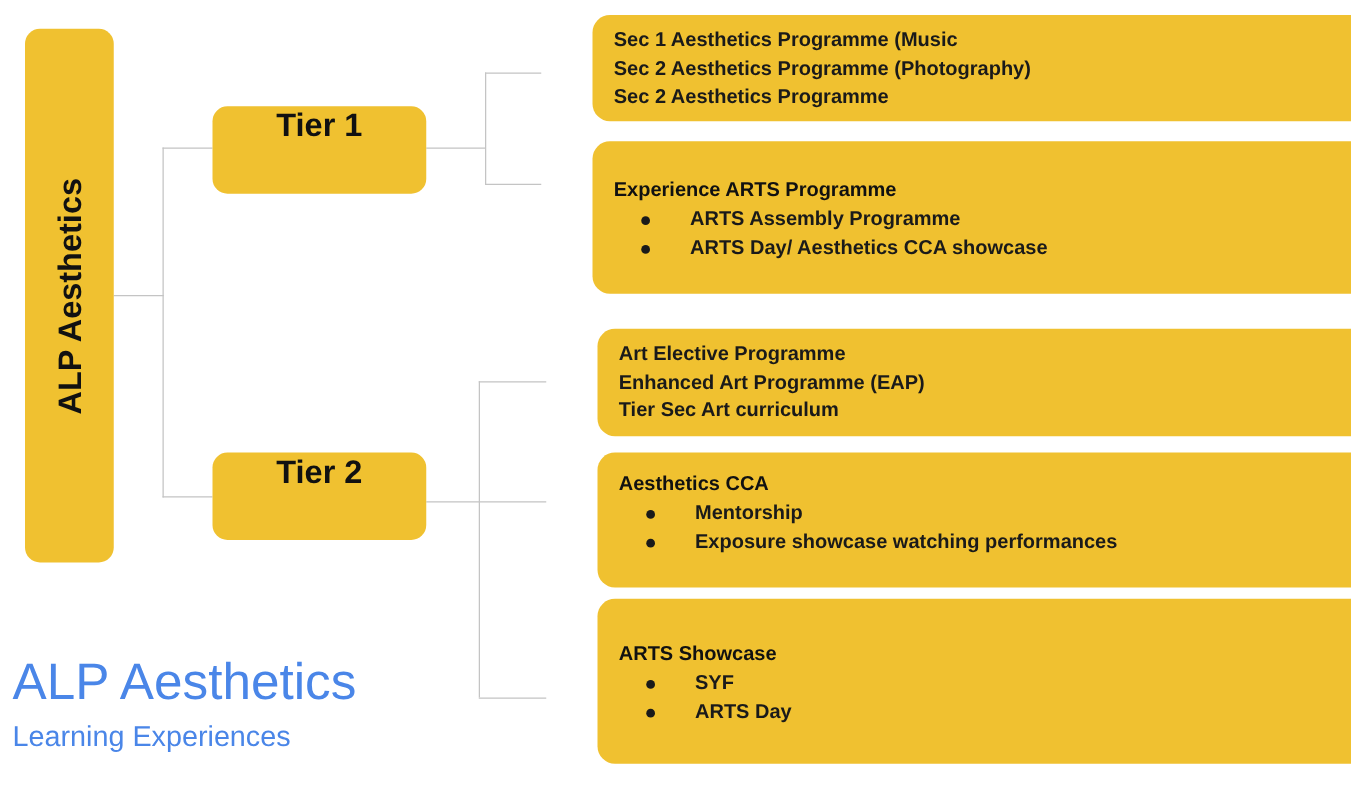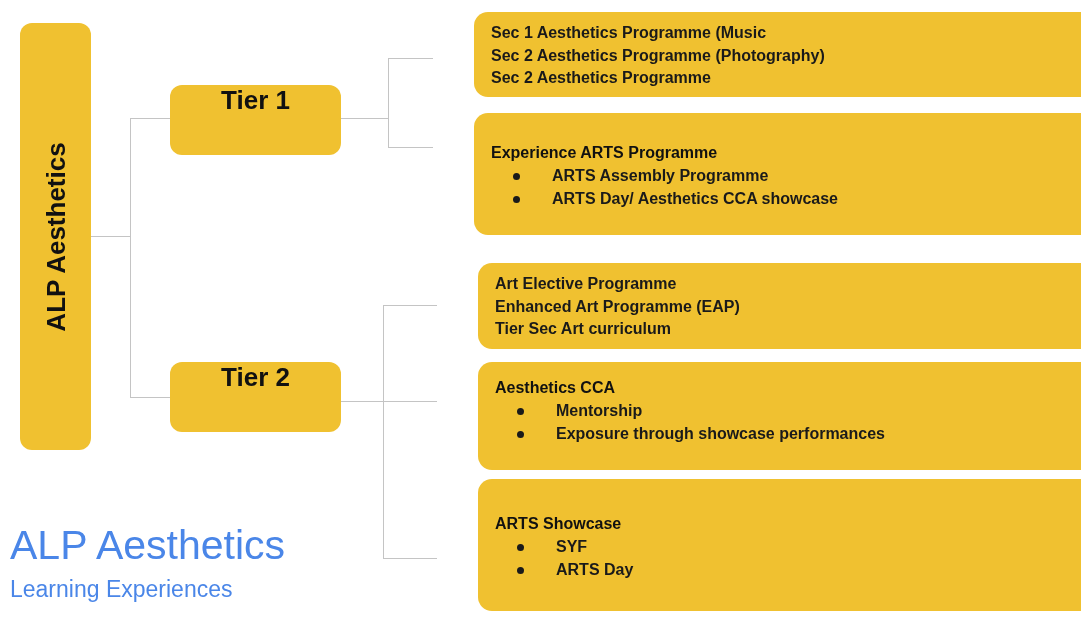--- a/index.html
+++ b/index.html
@@ -97,21 +97,21 @@
 <div class="box item" style="left:437px; top:263px; width:755px; height:86px; padding-top:10px;">
   <div class="plain-line">Art Elective Programme</div>
   <div class="plain-line">Enhanced Art Programme (EAP)</div>
   <div class="plain-line">Tier Sec Art curriculum</div>
 </div>
 
 <div class="box item" style="left:437px; top:362px; width:633px; height:108px; padding-top:14px;">
   <div class="heading">Aesthetics CCA</div>
   <ul class="bullet-list">
     <li><span class="dot"></span><span>Mentorship</span></li>
-    <li><span class="dot"></span><span>Exposure through showcase performances</span></li>
+    <li><span class="dot"></span><span>Exposure showcase watching performances</span></li>
   </ul>
 </div>
 
 <div class="box item" style="left:437px; top:479px; width:641px; height:132px; padding-top:33px;">
   <div class="heading">ARTS Showcase</div>
   <ul class="bullet-list">
     <li><span class="dot"></span><span>SYF</span></li>
     <li><span class="dot"></span><span>ARTS Day</span></li>
   </ul>
 </div>

